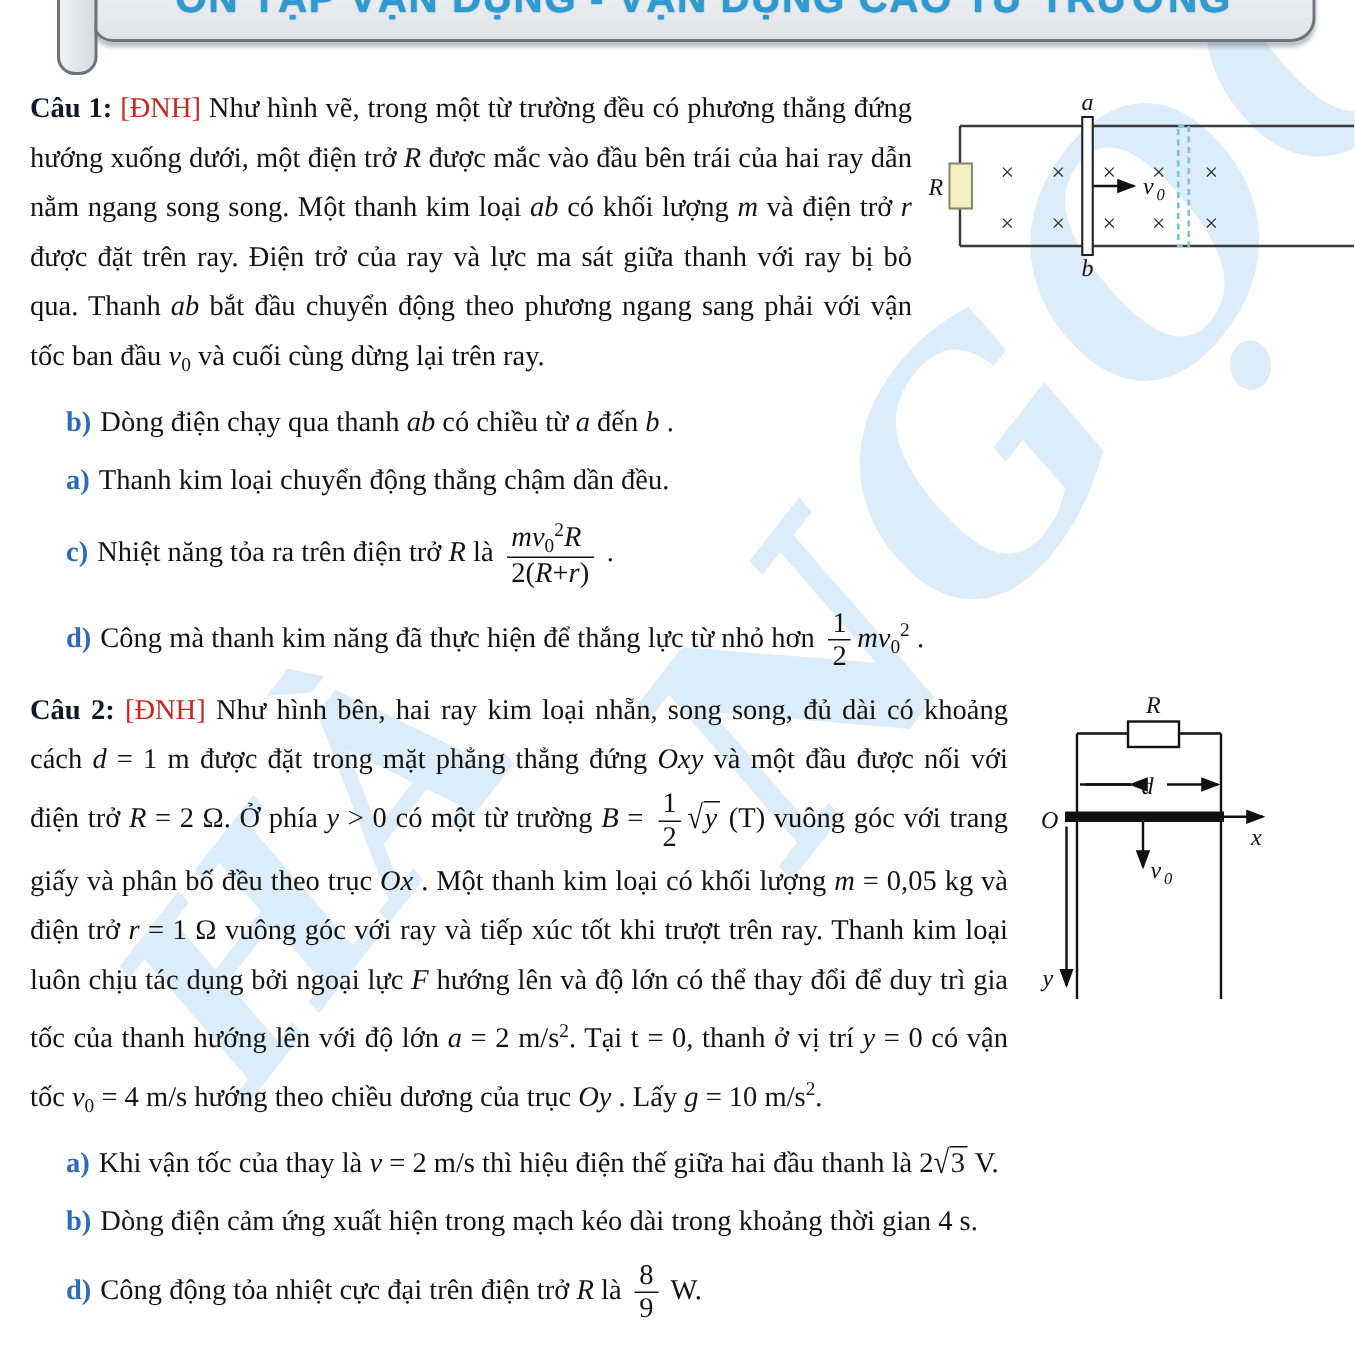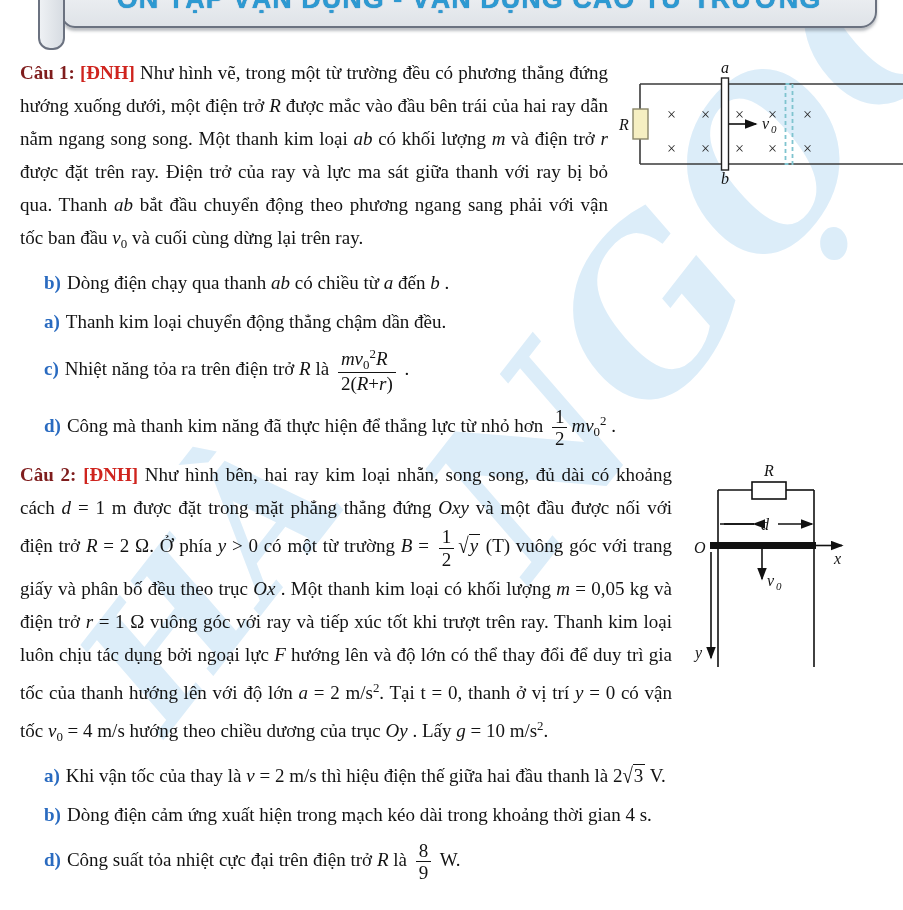--- a/index.html
+++ b/index.html
@@ -28,22 +28,22 @@
     text-shadow:0 0 1px #1669a8;white-space:nowrap;margin-top:14px;
   }
   .banner-tab{
     position:absolute;left:38px;top:-12px;width:23px;height:58px;z-index:3;
     background:linear-gradient(90deg,#eef1f4,#d7dce2);
     border:2px solid #6b7280;border-radius:0 0 12px 12px;
   }
   
   .content{position:relative;z-index:1;padding:56px 14px 0 20px;}
   .para{font-size:19px;line-height:33px;text-align:justify;}
-  .q-label{color:#7f1d1d;font-weight:bold;}
-  .q-tag{color:#cf241e;font-weight:bold;}
+  .q-label{color:#0f172a;font-weight:bold;}
+  .q-tag{color:#cf241e;font-weight:normal;}
   .item{font-size:19px;line-height:32px;padding-left:24px;margin:7px 0;text-align:justify;}
   .marker{color:#2a6bc0;font-weight:bold;margin-right:6px;}
   .st-i{font-style:italic;}
   .st-sub{font-size:0.68em;vertical-align:-4px;}
   .st-sup{font-size:0.68em;vertical-align:7px;}
   .frac{display:inline-block;vertical-align:middle;text-align:left;line-height:1.12;margin:2px 4px;}
   .fnum{display:block;padding:0 3px;}
   .fden{display:block;border-top:1.5px solid #131313;padding:0 3px;}
   .sqrt{white-space:nowrap;}
   .rsign{display:inline-block;transform:scaleY(1.15);}
@@ -154,16 +154,16 @@
         <line x1="78" y1="89" x2="78" y2="119" stroke="#111" stroke-width="1.6" marker-end="url(#ah2)"></line>
         <text class="dlabel" x="83" y="126">v</text>
         <text class="dsub" x="92" y="130">0</text>
       </svg>
     </div>
 
     <div class="para"><span class="q-label">Câu 2:</span> <span class="q-tag">[ĐNH]</span><span><span> Như hình bên, hai ray kim loại nhẵn, song song, đủ dài có khoảng cách </span><span class="st-i">d</span><span> = 1 m được đặt trong mặt phẳng thẳng đứng </span><span class="st-i">Oxy</span><span> và một đầu được nối với điện trở </span><span class="st-i">R</span><span> = 2 Ω. Ở phía </span><span class="st-i">y</span><span> &gt; 0 có một từ trường </span><span class="st-i">B</span><span> = </span><span class="frac"><span class="fnum"><span>1</span></span><span class="fden"><span>2</span></span></span><span class="sqrt"><span class="rsign">√</span><span class="rad"><span class="st-i">y</span></span></span><span> (T) vuông góc với trang giấy và phân bố đều theo trục </span><span class="st-i">Ox</span><span> . Một thanh kim loại có khối lượng </span><span class="st-i">m</span><span> = 0,05 kg và điện trở </span><span class="st-i">r</span><span> = 1 Ω vuông góc với ray và tiếp xúc tốt khi trượt trên ray. Thanh kim loại luôn chịu tác dụng bởi ngoại lực </span><span class="st-i">F</span><span> hướng lên và độ lớn có thể thay đổi để duy trì gia tốc của thanh hướng lên với độ lớn </span><span class="st-i">a</span><span> = 2 m/s</span><span class="st-sup">2</span><span>. Tại t = 0, thanh ở vị trí </span><span class="st-i">y</span><span> = 0 có vận tốc </span><span class="st-i">v</span><span class="st-sub">0</span><span> = 4 m/s hướng theo chiều dương của trục </span><span class="st-i">Oy</span><span> . Lấy </span><span class="st-i">g</span><span> = 10 m/s</span><span class="st-sup">2</span><span>.</span></span></div>
 
     <div class="item"><span class="marker">a)</span><span><span>Khi vận tốc của thay là </span><span class="st-i">v</span><span> = 2 m/s thì hiệu điện thế giữa hai đầu thanh là 2</span><span class="sqrt"><span class="rsign">√</span><span class="rad"><span>3</span></span></span><span> V.</span></span></div>
     <div class="item"><span class="marker">b)</span><span><span>Dòng điện cảm ứng xuất hiện trong mạch kéo dài trong khoảng thời gian 4 s.</span></span></div>
-    <div class="item"><span class="marker">d)</span><span><span>Công suất tỏa nhiệt cực đại trên điện trở </span><span class="st-i">R</span><span> là </span><span class="frac"><span class="fnum"><span>8</span></span><span class="fden"><span>9</span></span></span><span> W.</span></span></div>
+    <div class="item"><span class="marker">d)</span><span><span>Công động tỏa nhiệt cực đại trên điện trở </span><span class="st-i">R</span><span> là </span><span class="frac"><span class="fnum"><span>8</span></span><span class="fden"><span>9</span></span></span><span> W.</span></span></div>
   </div>
 
 </div>
 
 </body></html>

